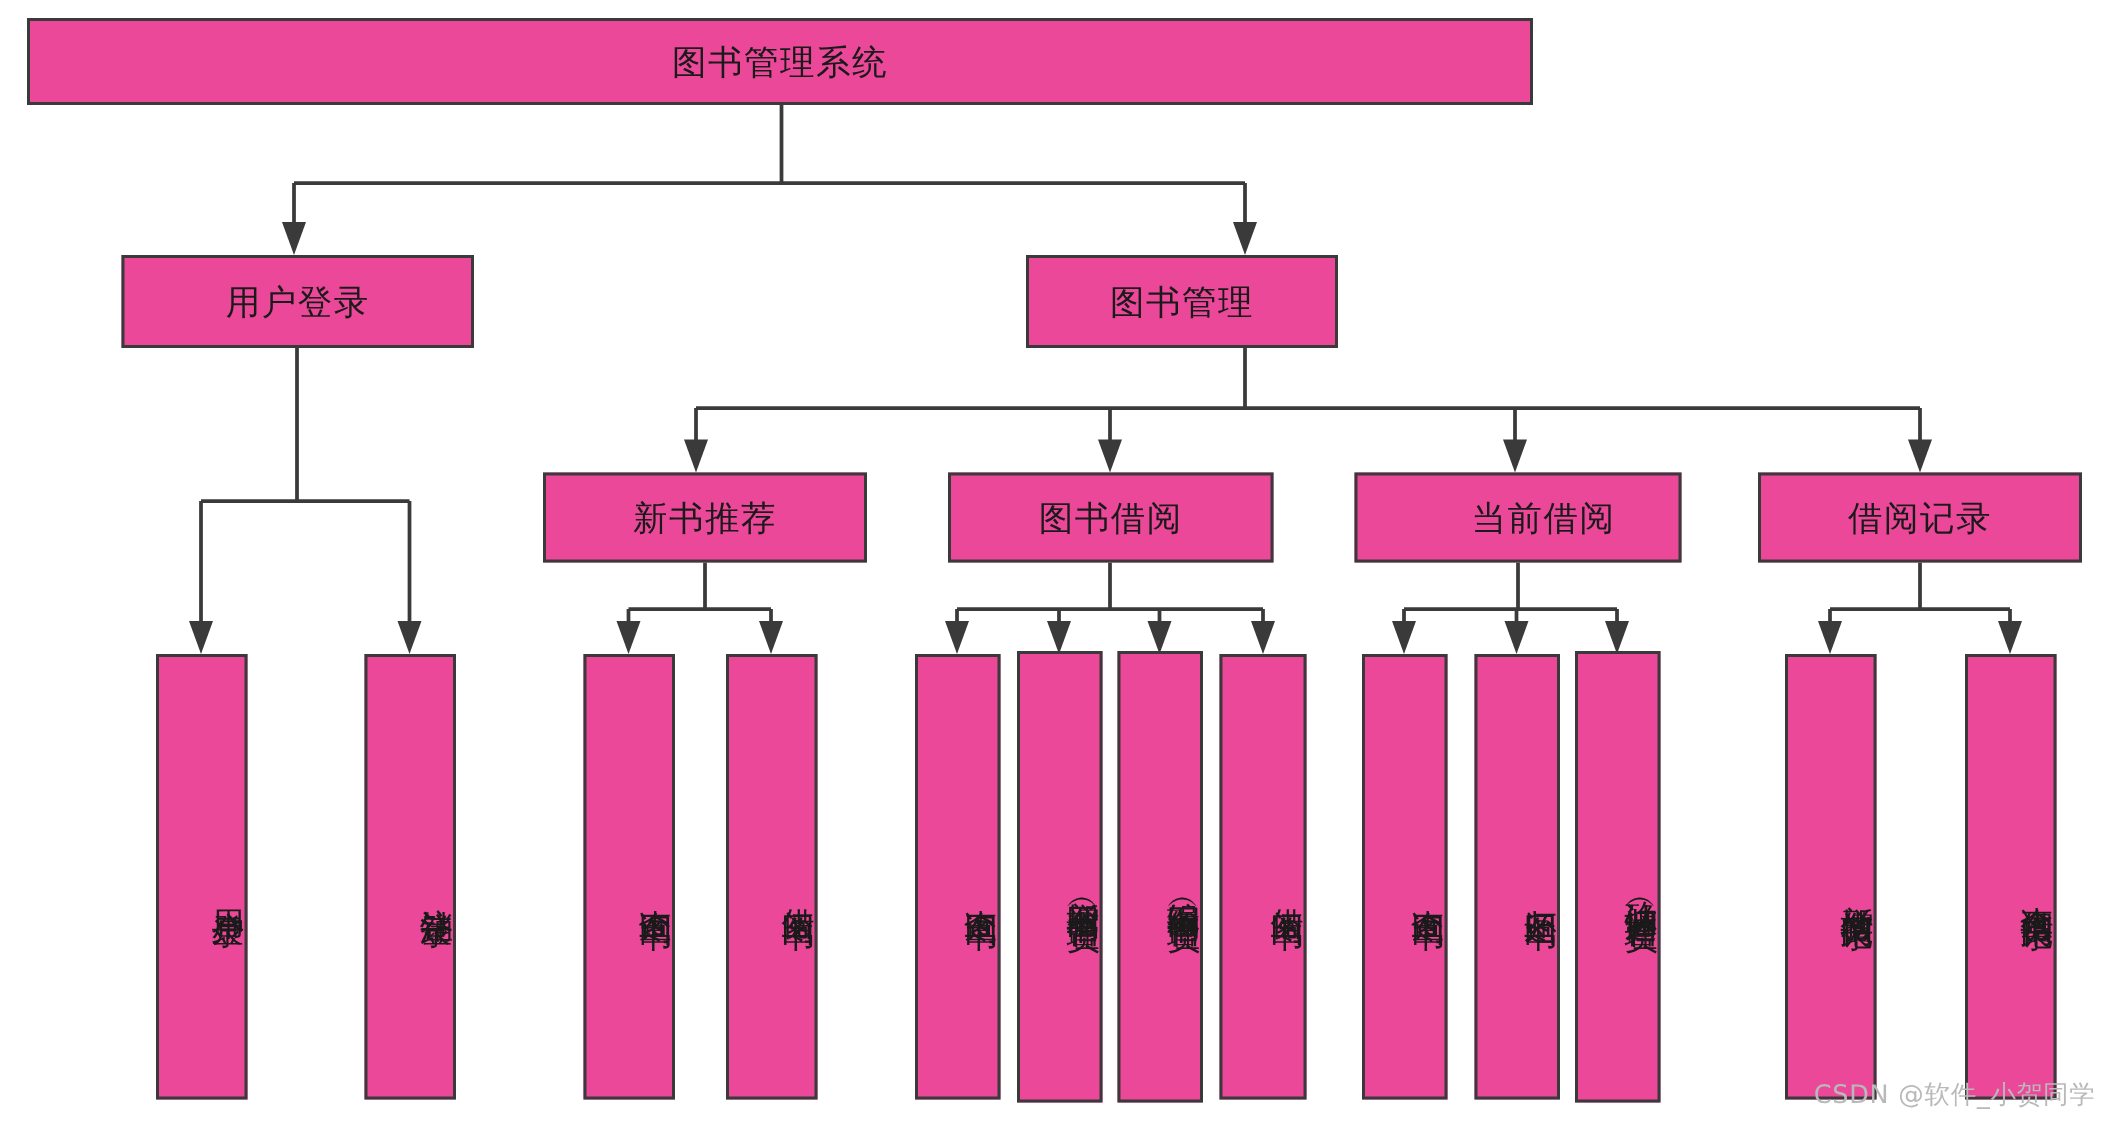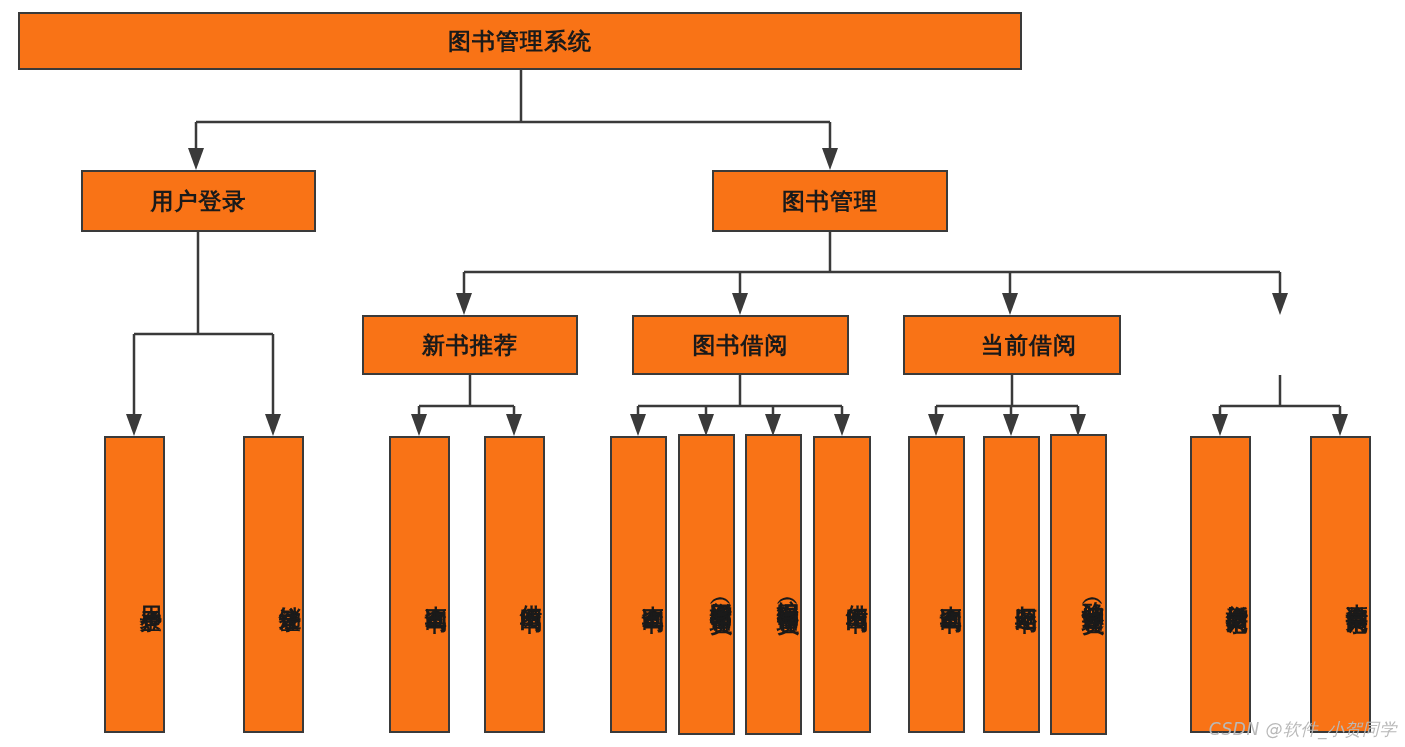--- a/index.html
+++ b/index.html
@@ -22,27 +22,26 @@
     position: absolute;
     left: 0;
     top: 0;
     width: 1405px;
     height: 747px;
     pointer-events: none;
   }
   .node {
     position: absolute;
     box-sizing: border-box;
-    background: #f97316;
+    background: #ec4899;
     border: 2px solid #3a3a3a;
     display: flex;
     align-items: center;
     justify-content: center;
     color: #1a1a1a;
-    font-weight: bold;
   }
   .node.horiz {
     font-size: 23px;
     letter-spacing: 1px;
   }
   .node.vert {
     writing-mode: vertical-rl;
     text-orientation: upright;
     align-items: flex-start;
     justify-content: center;
@@ -56,21 +55,20 @@
     white-space: pre;
   }
   #watermark {
     position: absolute;
     right: 8px;
     bottom: 6px;
     font-size: 17px;
     color: #b9b9b9;
     letter-spacing: 0.5px;
     white-space: nowrap;
-    font-style: italic;
   }
 </style>
 </head>
 <body>
 
 <div id="diagram">
 
   <svg id="edges" viewBox="0 0 1405 747" xmlns="http://www.w3.org/2000/svg">
       <line x1="521" y1="70" x2="521" y2="122" stroke="#3a3a3a" stroke-width="2.5"></line>
       <line x1="196" y1="122" x2="830" y2="122" stroke="#3a3a3a" stroke-width="2.5"></line>
@@ -126,32 +124,35 @@
       <path d="M1332,414 L1348,414 L1340,436 Z" fill="#3a3a3a"></path>
     </svg>
 
   <div class="node horiz" id="node-root" style="left: 18px; top: 12px; width: 1004px; height: 58px;">
     <span class="node-label">图书管理系统</span>
   </div>
 
   <div class="node horiz" id="node-l2-0" style="left: 81px; top: 170px; width: 235px; height: 62px;">
     <span class="node-label">用户登录</span>
   </div>
-  <div class="node horiz" id="node-l2-1" style="left: 712px; top: 170px; width: 236px; height: 62px;">
+  <div class="node horiz" id="node-l2-1" style="left: 684px; top: 170px; width: 208px; height: 62px;">
     <span class="node-label">图书管理</span>
   </div>
 
   <div class="node horiz" id="node-l3-1" style="left: 632px; top: 315px; width: 217px; height: 60px;">
     <span class="node-label">图书借阅</span>
   </div>
   <div class="node horiz" id="node-l3-0" style="left: 362px; top: 315px; width: 216px; height: 60px;">
     <span class="node-label">新书推荐</span>
   </div>
   <div class="node horiz" id="node-l3-2" style="left: 903px; top: 315px; width: 218px; height: 60px; padding-left: 34px;">
     <span class="node-label">当前借阅</span>
+  </div>
+  <div class="node horiz" id="node-l3-3" style="left: 1172px; top: 315px; width: 216px; height: 60px;">
+    <span class="node-label">借阅记录</span>
   </div>
 
   <div class="node vert" id="node-leaf-0" style="left: 104px; top: 436px; width: 61px; height: 297px;">
     <span class="node-label">用户登录</span>
   </div>
   <div class="node vert" id="node-leaf-1" style="left: 243px; top: 436px; width: 61px; height: 297px;">
     <span class="node-label">注销登录</span>
   </div>
   <div class="node vert" id="node-leaf-2" style="left: 389px; top: 436px; width: 61px; height: 297px;">
     <span class="node-label">查询图书</span>

